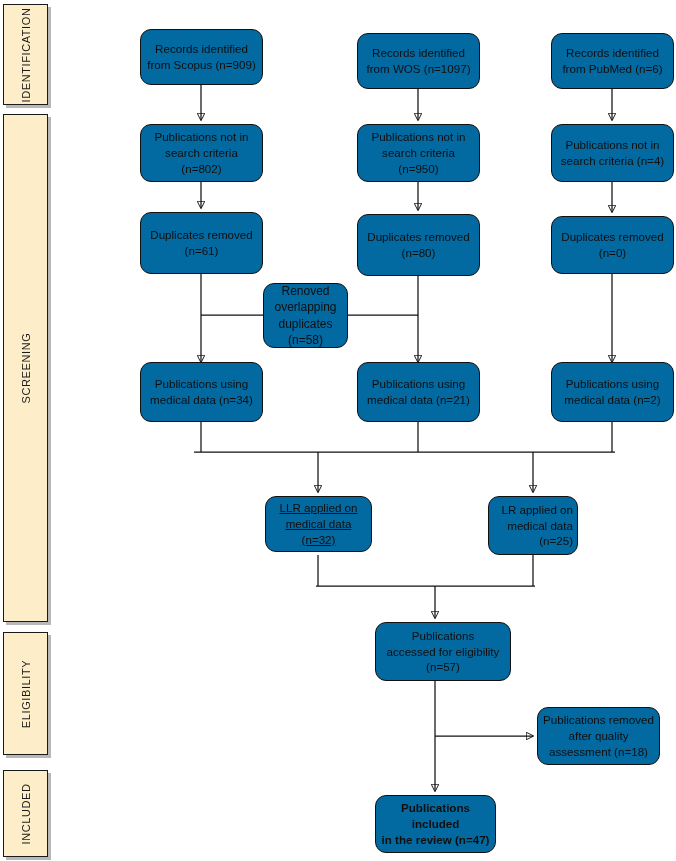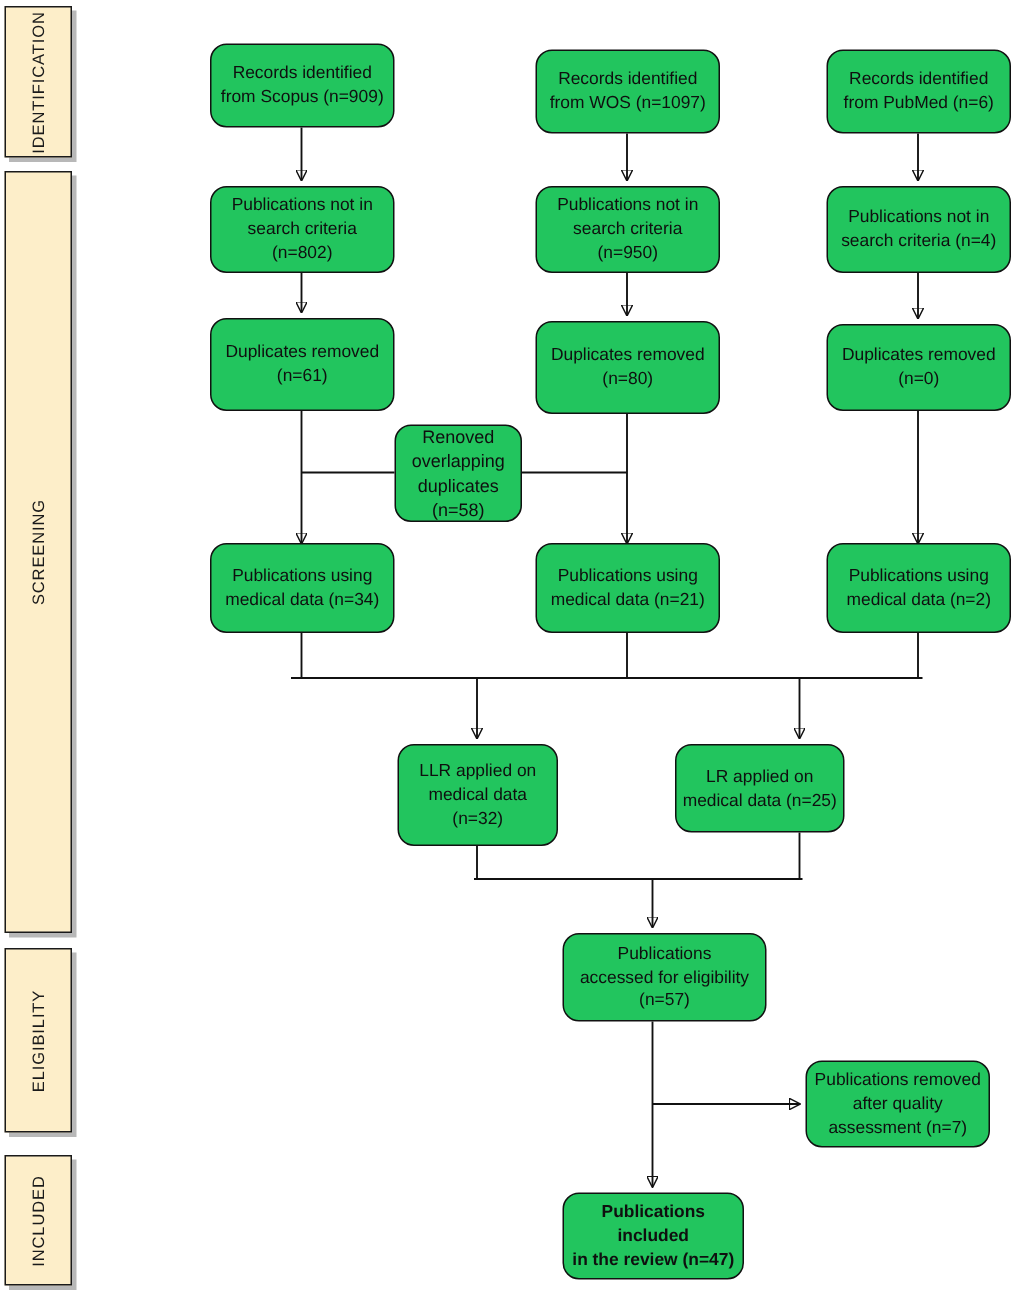--- a/index.html
+++ b/index.html
@@ -40,21 +40,21 @@
     font-size: 11px;
     letter-spacing: 0.6px;
     color: #1a1a1a;
     font-family: "Liberation Sans", sans-serif;
   }
 
   
   .node {
     position: absolute;
     box-sizing: border-box;
-    background: #22c55e;
+    background: #0369a1;
     border: 1.3px solid #111111;
     border-radius: 11px;
     display: flex;
     align-items: center;
     justify-content: center;
     text-align: center;
     color: #0f0f0f;
     font-size: 11.6px;
     line-height: 1.36;
     padding: 2px 4px;
@@ -190,40 +190,40 @@
   </div>
   <div class="node" style="left:357px; top:362px; width:123px; height:60px;">
     <span>Publications using
 medical data (n=21)</span>
   </div>
   <div class="node" style="left:551px; top:362px; width:123px; height:60px;">
     <span>Publications using
 medical data (n=2)</span>
   </div>
 
-  <div class="node" style="left:265px; top:496px; width:107px; height:68px;">
+  <div class="node" style="left:265px; top:496px; width:107px; height:56px;text-decoration:underline;">
     <span>LLR applied on
 medical data
 (n=32)</span>
   </div>
-  <div class="node" style="left:450px; top:496px; width:113px; height:59px;">
+  <div class="node" style="left:488px; top:496px; width:90px; height:59px;text-align:right;">
     <span>LR applied on
 medical data (n=25)</span>
   </div>
 
   <div class="node" style="left:375px; top:622px; width:136px; height:59px;">
     <span>Publications
 accessed for eligibility
 (n=57)</span>
   </div>
 
   <div class="node" style="left:537px; top:707px; width:123px; height:58px;">
     <span>Publications removed
 after quality
-assessment (n=7)</span>
+assessment (n=18)</span>
   </div>
 
   <div class="node" style="left:375px; top:795px; width:121px; height:58px;font-weight:bold;">
     <span>Publications included
 in the review (n=47)</span>
   </div>
 
 </div>
 
 </body></html>

